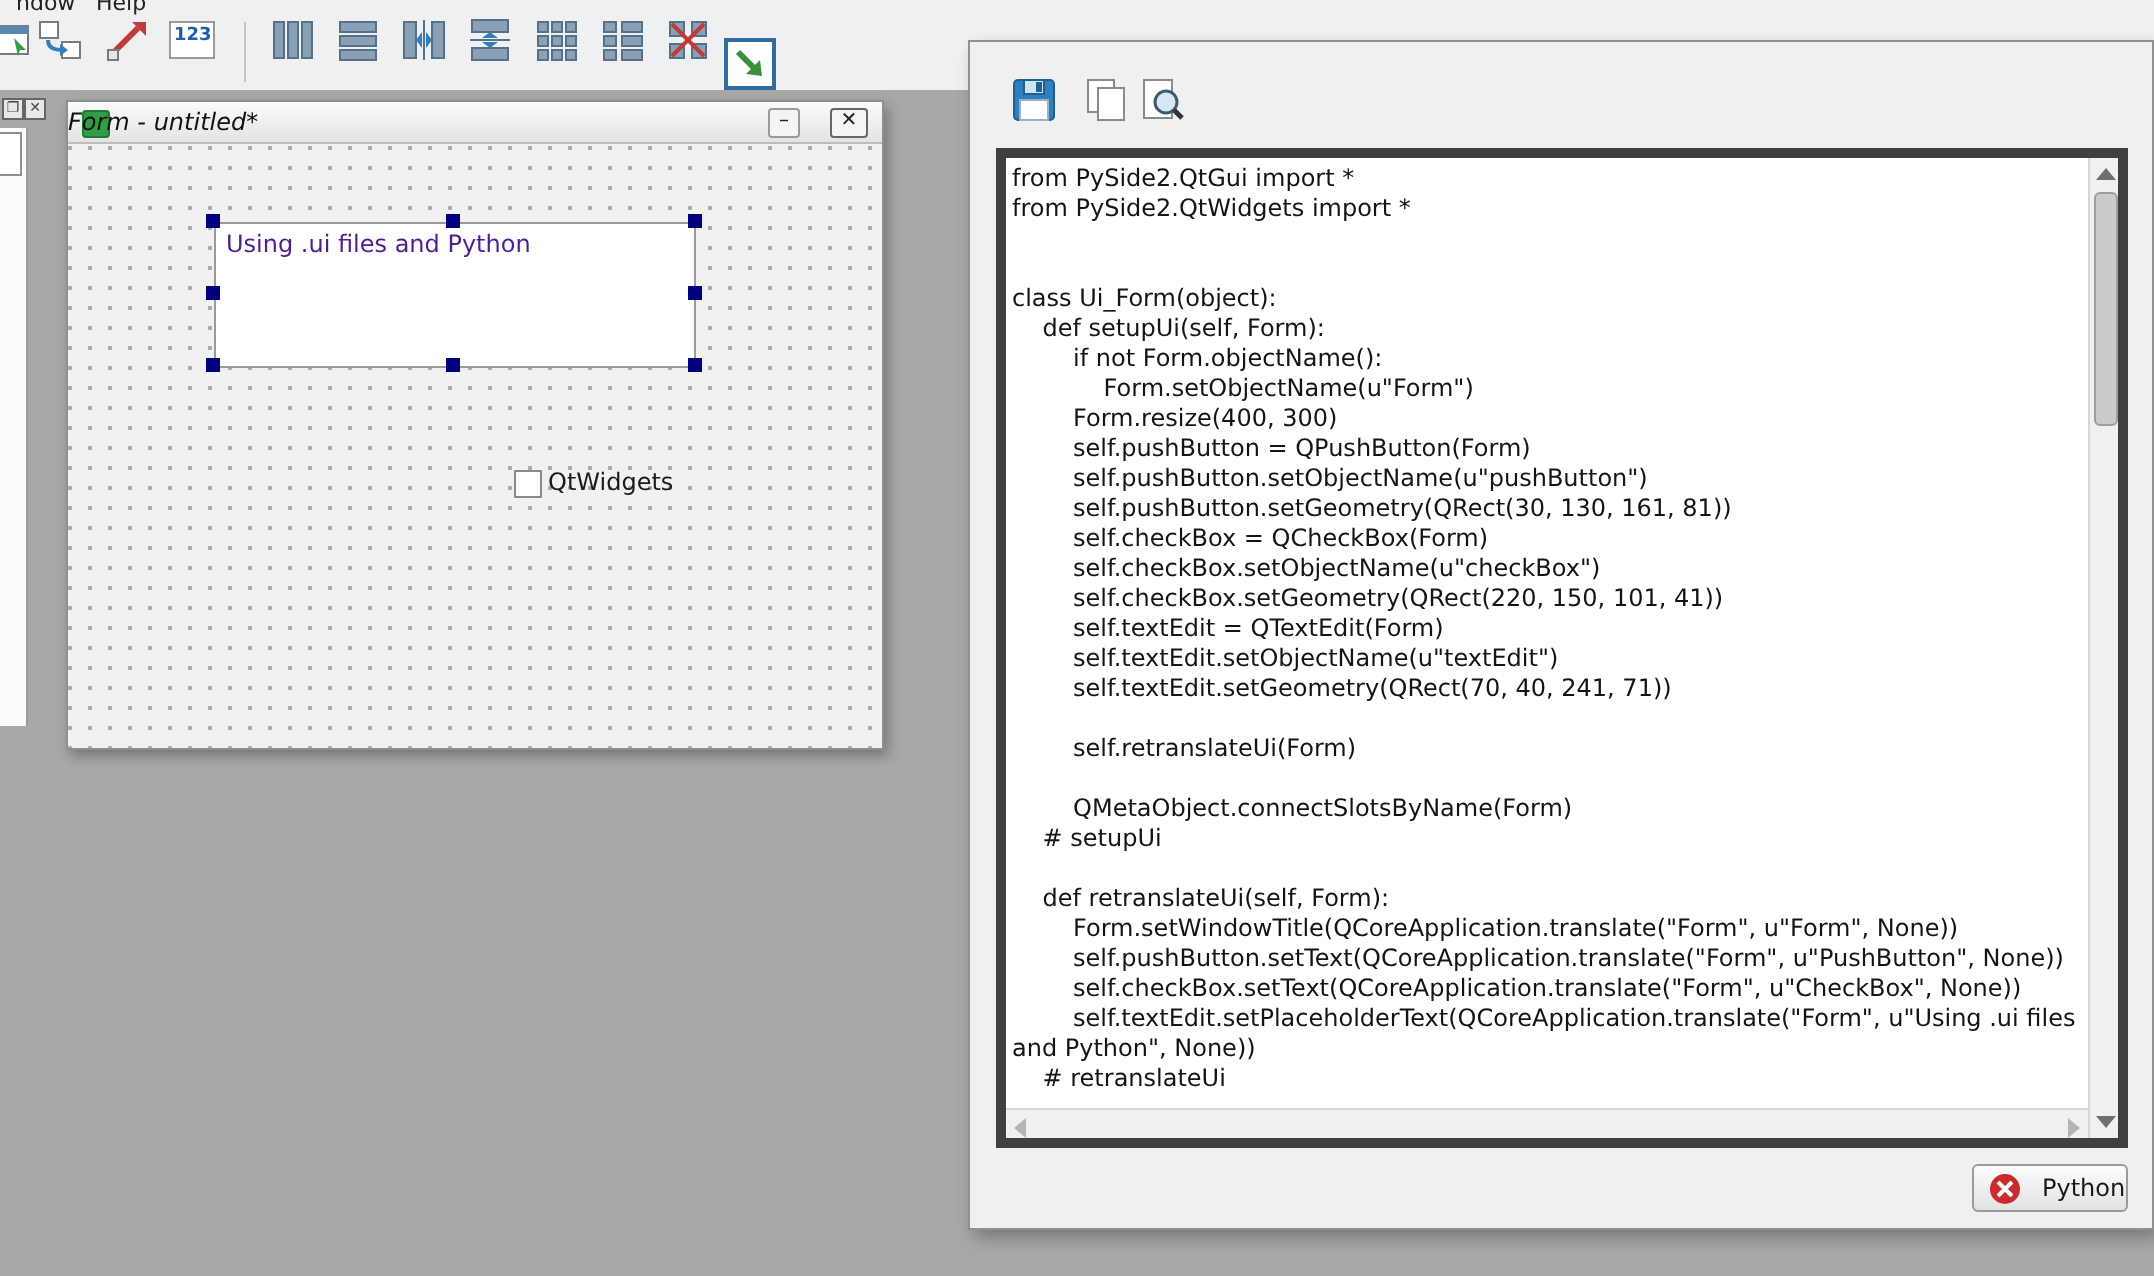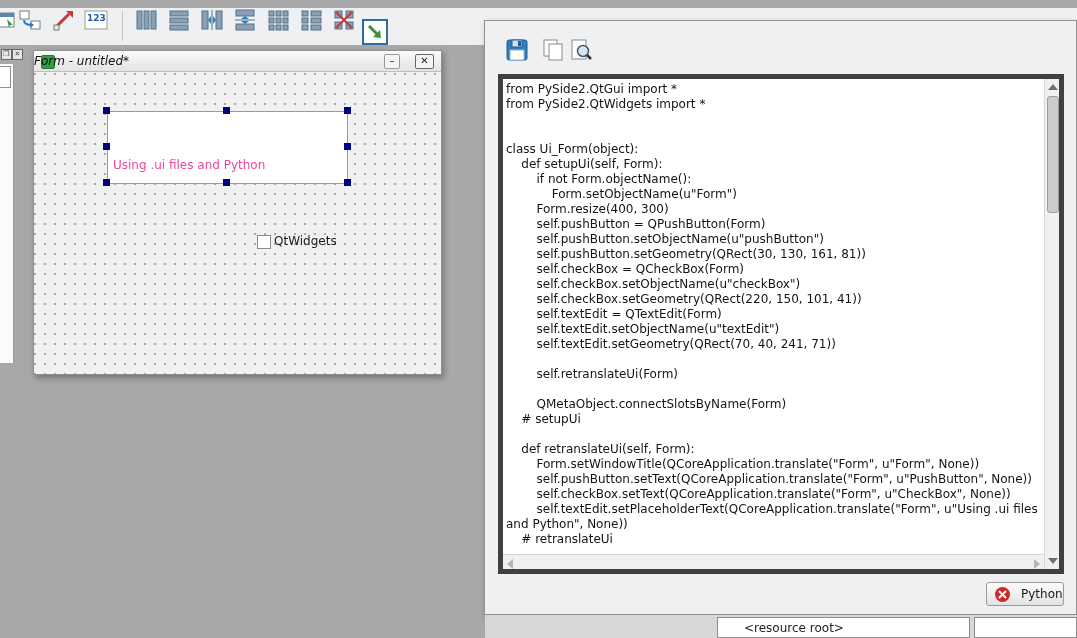--- a/index.html
+++ b/index.html
@@ -27,21 +27,21 @@
   #form-titlebar{position:absolute;left:0;top:0;right:0;height:20px;
                  background:linear-gradient(#fbfbfb,#e3e3e3);border-bottom:1px solid #bdbdbd;}
   #form-title{position:absolute;left:0;right:0;top:3px;text-align:left;color:#111;font-style:italic;}
   #form-icon{position:absolute;left:7px;top:4px;width:12px;height:12px;background:#2f9e44;border:1px solid #1f7a33;border-radius:2px;}
   .cap-btn{position:absolute;top:3px;height:13px;background:#f4f4f4;border:1px solid #9a9a9a;border-radius:2px;
            font-size:10px;line-height:12px;text-align:center;color:#222;}
   #form-body{position:absolute;left:0;top:21px;right:0;bottom:0;background-color:#f1f1f1;
              background-image:radial-gradient(circle,#a9a9a9 1px,transparent 1.25px);
              background-size:10px 10px;background-position:6px 7px;}
   #textedit{position:absolute;left:73px;top:39px;width:239px;height:71px;background:#fff;border:1px solid #9a9a9a;}
-  #textedit .ph{position:absolute;left:5px;top:3px;color:#ec4899;margin-top:43px;}
+  #textedit .ph{position:absolute;left:5px;top:3px;color:#4c1d95;}
   .handle{position:absolute;width:7px;height:7px;background:#000080;}
   #pushbutton{position:absolute;left:34px;top:134px;width:157px;height:71px;
               background:linear-gradient(#ffffff,#ebebeb);border:1px solid #adadad;border-radius:3px;
               text-align:center;line-height:71px;color:#111;}
   #checkbox{position:absolute;left:223px;top:163px;height:14px;}
   #checkbox .box{position:absolute;left:0;top:0;width:12px;height:12px;background:#fff;border:1px solid #8a8a8a;}
   #checkbox .lbl{position:absolute;left:17px;top:-1px;white-space:nowrap;}
 
   
   #code-dialog{left:484px;top:20px;width:593px;height:595px;background:#eff0f1;border:1px solid #909090;
@@ -71,20 +71,24 @@
   .res-box{position:absolute;top:2px;height:21px;background:#fff;border:1px solid #8d8d8d;box-sizing:border-box;}
   #res-label{position:absolute;left:26px;top:3px;color:#222;white-space:nowrap;}
 
   svg{display:block;}
 </style>
 </head>
 <body>
 
 <div id="app">
 
+  <div class="abs" id="menubar">
+    <span style="left:8px;">ndow</span>
+    <span style="left:48px;">Help</span>
+  </div>
 
   <div class="abs" id="toolbar">
     <span class="ticon" style="left:-7px;">
       <svg width="24" height="24">
           <rect x="3" y="5" width="18" height="14" fill="#fff" stroke="#7a7a7a"></rect>
           <rect x="3" y="5" width="18" height="4" fill="#5a87b0"></rect>
           <path d="M14 11 l6 6 l-3 0 l-1 3 z" fill="#2f9e44"></path>
         </svg>
     </span>
     <span class="ticon" style="left:18px;">
@@ -302,20 +306,14 @@
     <div id="close-button">
       <span class="close-circle">
         <svg width="9" height="9">
             <path d="M1 1 L8 8 M8 1 L1 8" stroke="#fff" stroke-width="2"></path>
           </svg>
       </span>
       <span class="txt">Python</span>
     </div>
   </div>
 
-  <div class="abs" id="bottom-strip">
-    <div class="res-box" style="left:232px;width:253px;">
-      <span id="res-label">&lt;resource root&gt;</span>
-    </div>
-    <div class="res-box" style="left:489px;width:103px;"></div>
-  </div>
 
 </div>
 
 </body></html>

